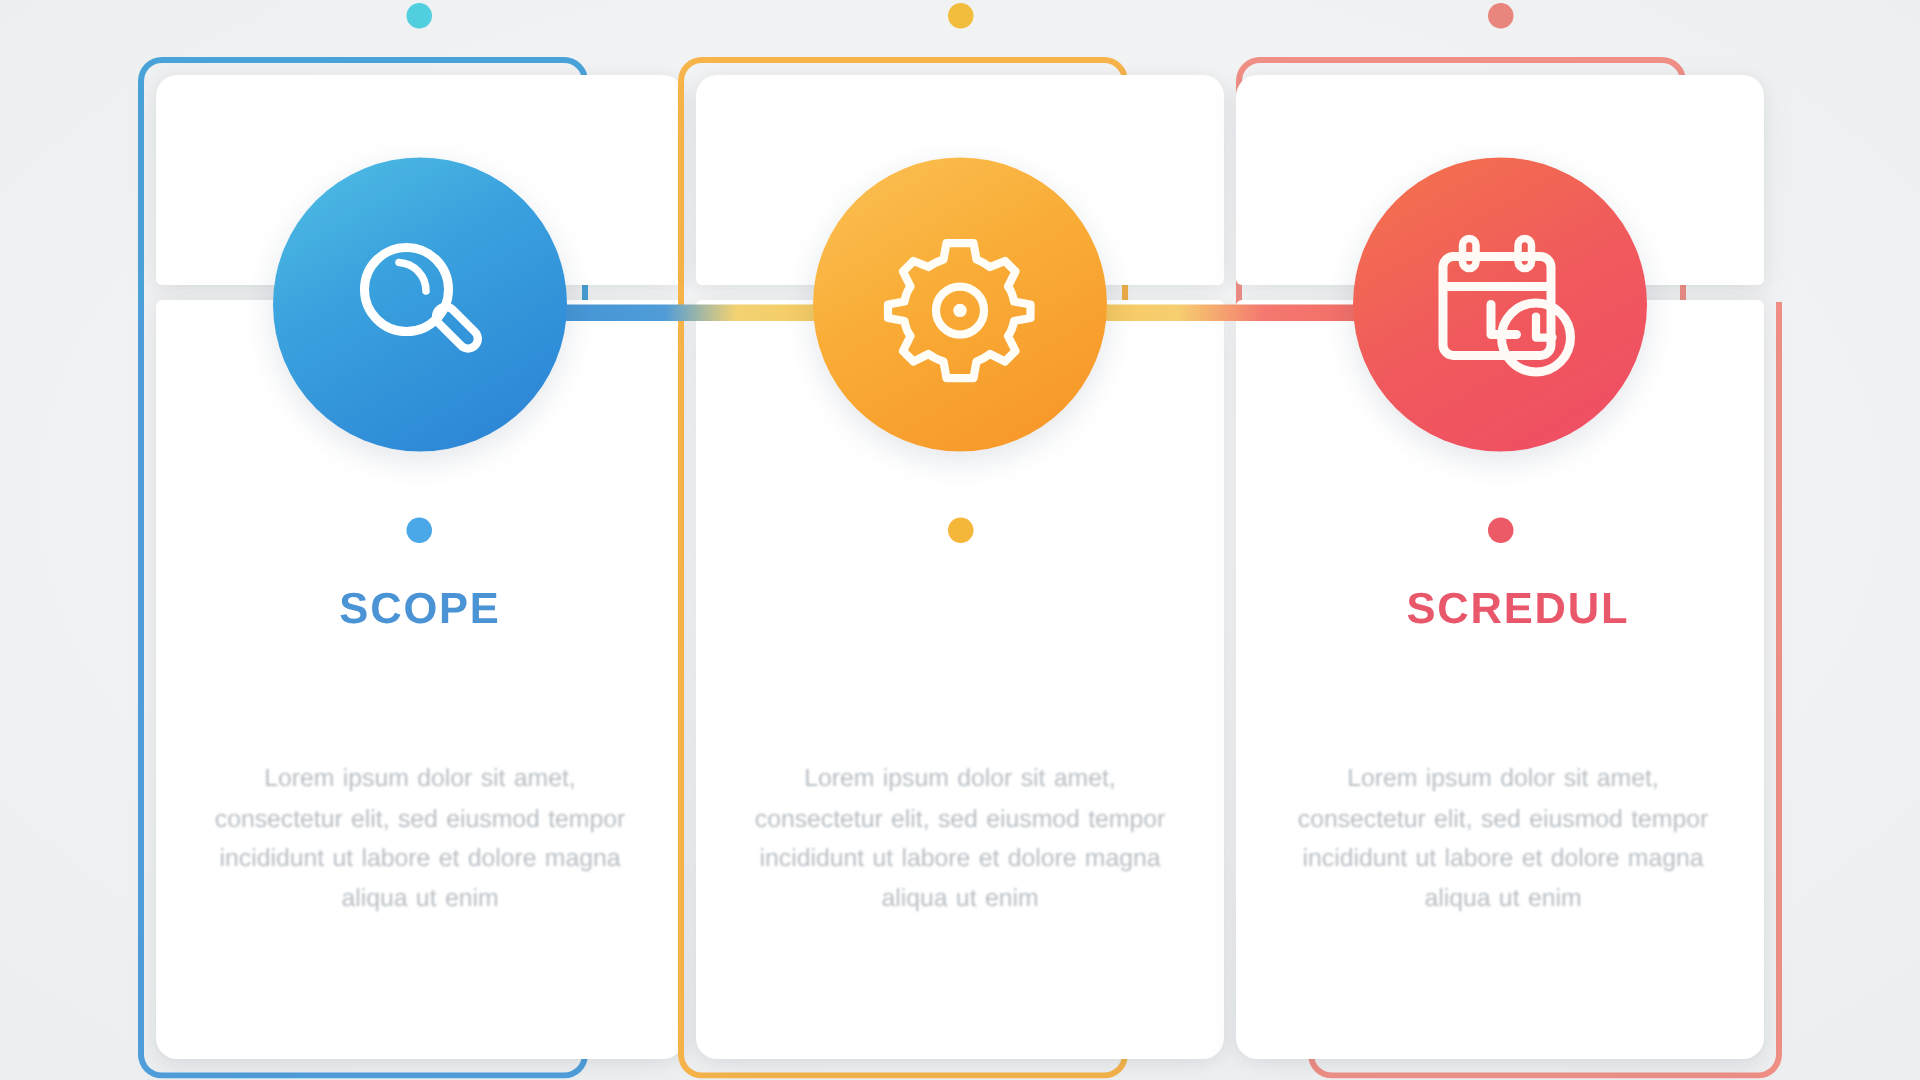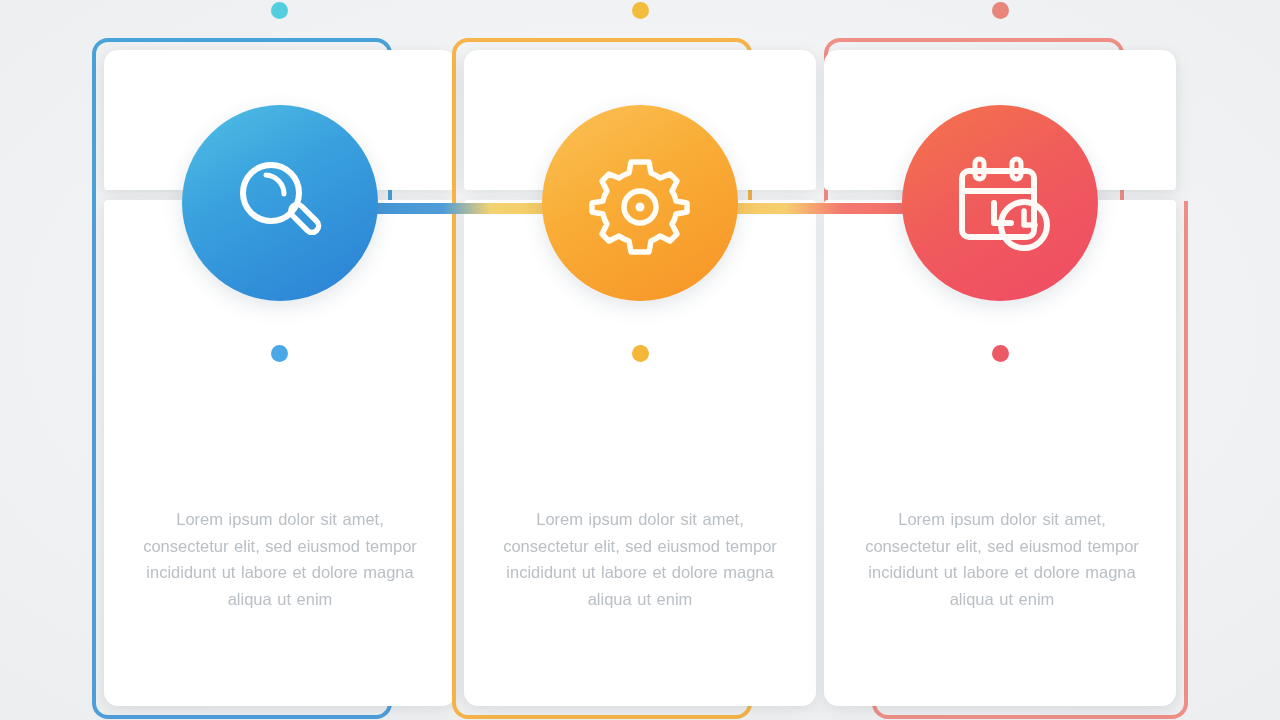--- a/index.html
+++ b/index.html
@@ -177,18 +177,20 @@
   </div>
 
   <div class="dot dot-top" style="left:271px; background:#52cfdf;"></div>
   <div class="dot dot-top" style="left:632px; background:#f2bd3c;"></div>
   <div class="dot dot-top" style="left:992px; background:#e8857d;"></div>
 
   <div class="dot dot-mid" style="left:271px; background:#4aa8e8;"></div>
   <div class="dot dot-mid" style="left:632px; background:#f4b73a;"></div>
   <div class="dot dot-mid" style="left:992px; background:#ec5a67;"></div>
 
+  <div class="step-title blue-t" style="left:100px;">SCOPE</div>
+  <div class="step-title red-t" style="left:832px;">SCREDUL</div>
 
   <div class="step-body" style="left:135px;">Lorem ipsum dolor sit amet, consectetur elit, sed eiusmod tempor incididunt ut labore et dolore magna aliqua ut enim</div>
   <div class="step-body" style="left:495px;">Lorem ipsum dolor sit amet, consectetur elit, sed eiusmod tempor incididunt ut labore et dolore magna aliqua ut enim</div>
   <div class="step-body" style="left:857px;">Lorem ipsum dolor sit amet, consectetur elit, sed eiusmod tempor incididunt ut labore et dolore magna aliqua ut enim</div>
 
 </div>
 
 </body></html>

